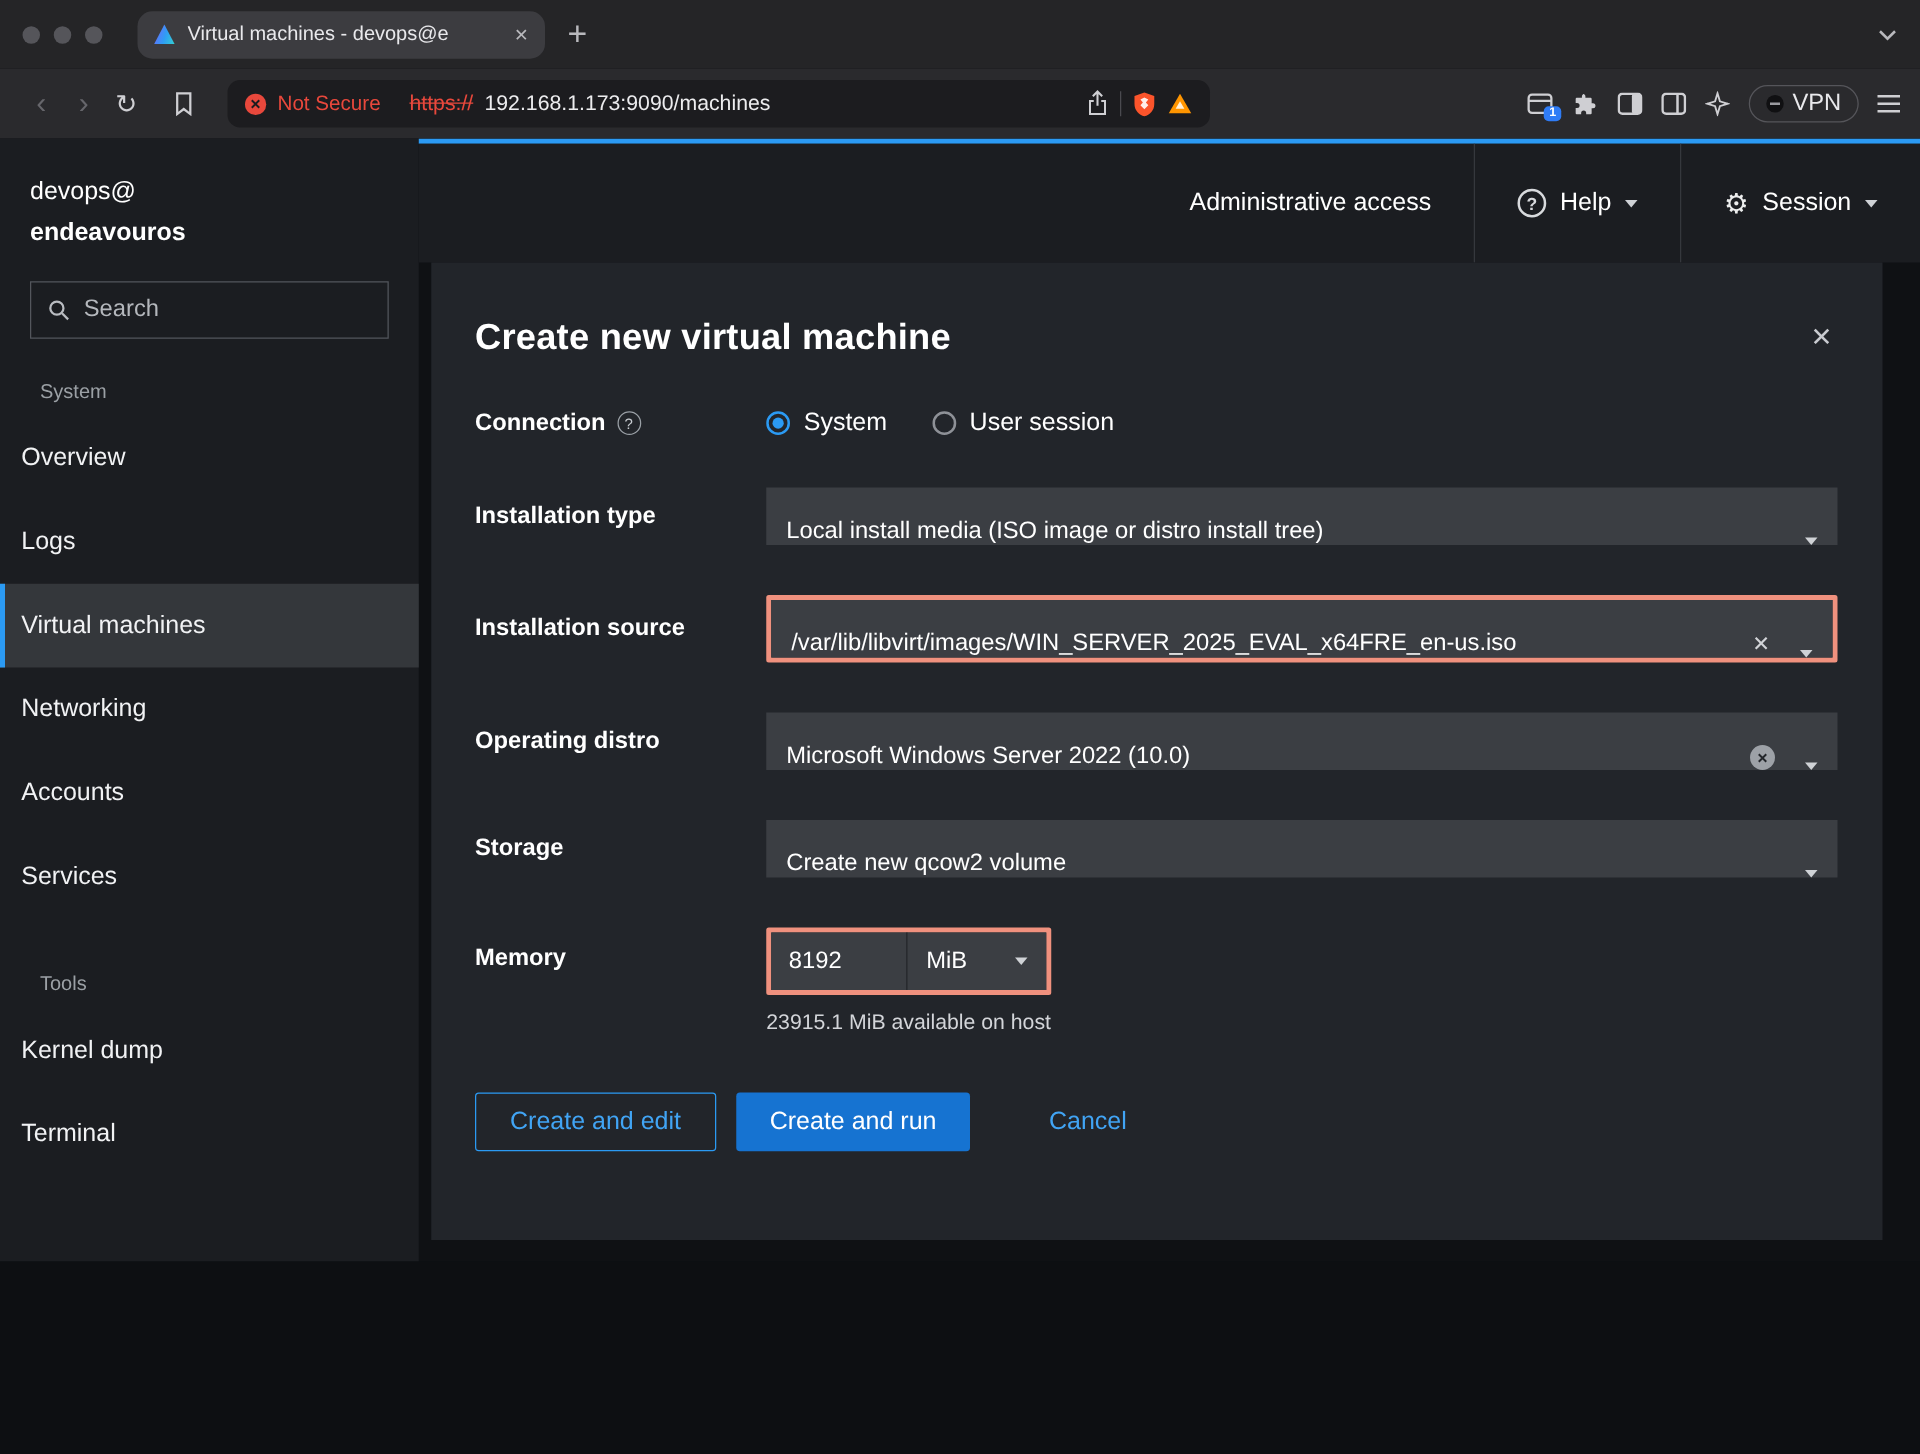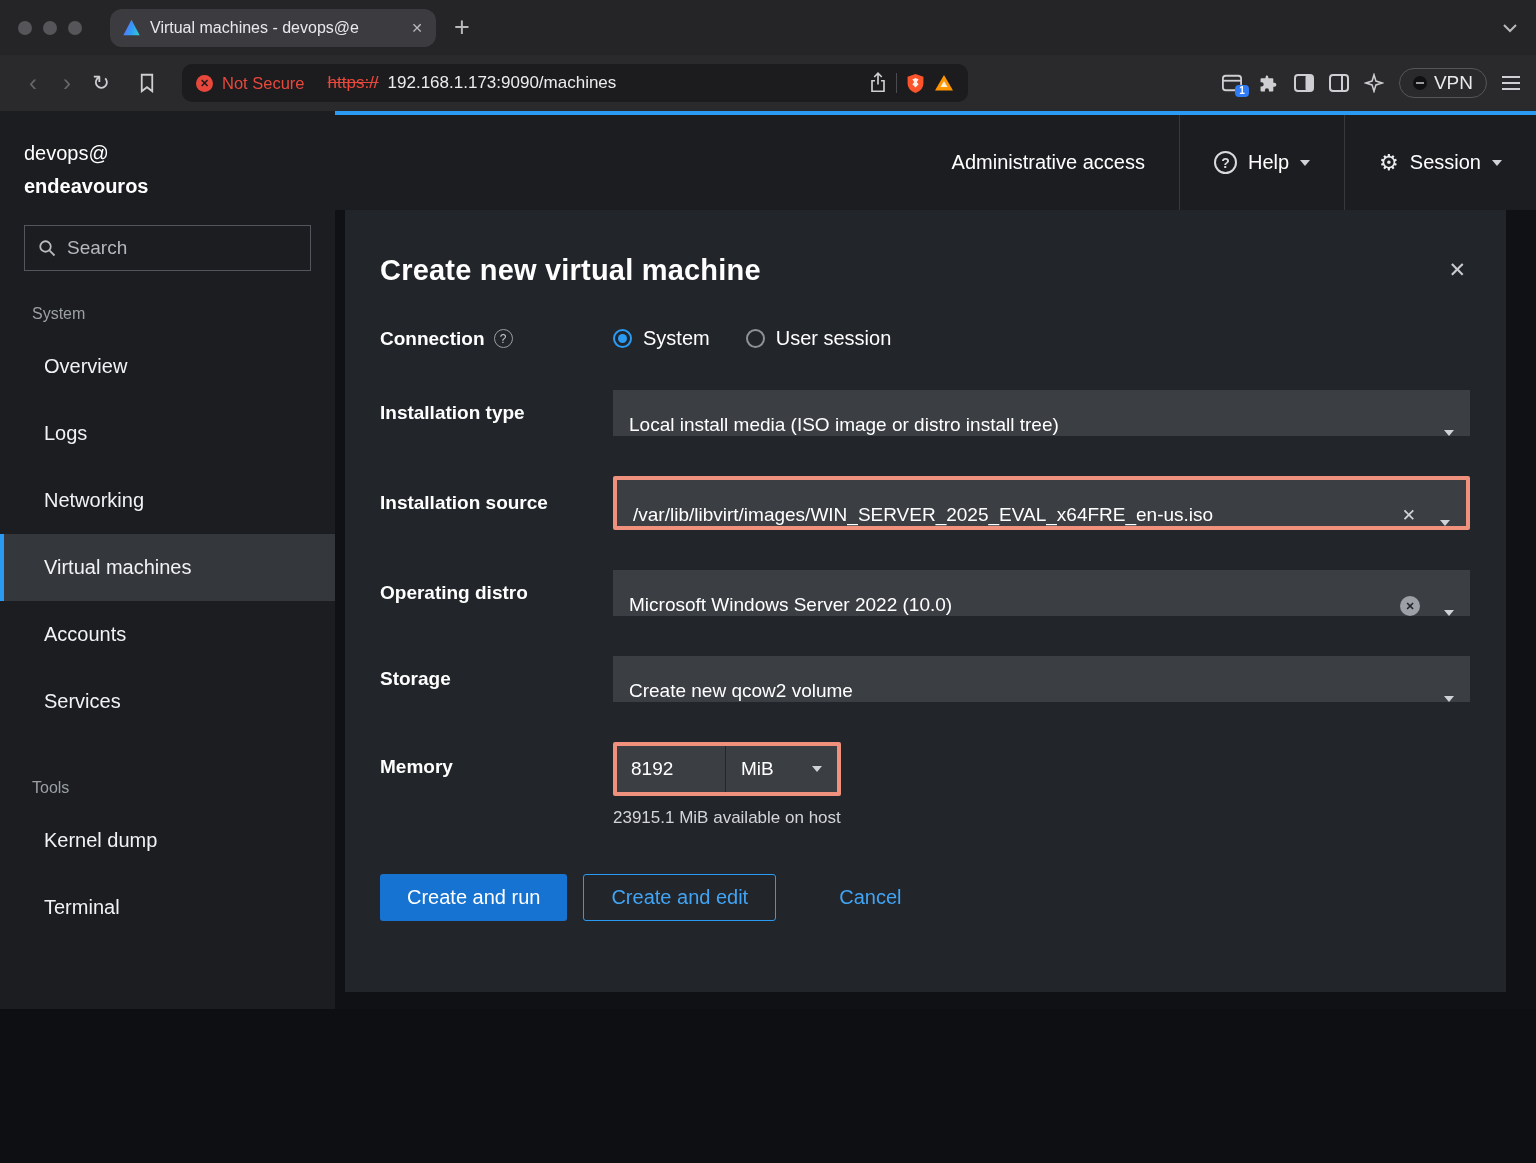--- a/index.html
+++ b/index.html
@@ -52,21 +52,21 @@
 
   
   .sidebar { width:335px; background:#1b1d21; flex-shrink:0; display:flex; flex-direction:column; }
   .side-user { padding:26px 24px 14px 24px; font-size:20px; line-height:33px; color:#fff; }
   .side-user .bold { font-weight:700; }
   .search-box { margin:8px 24px 22px 24px; height:46px; border:1px solid #53565c; display:flex; align-items:center; gap:11px; padding:0 13px; background:#1b1d21; }
   .search-box input { flex:1; background:transparent; border:0; outline:none; color:#d6d8db; font-size:19px; font-family:"Liberation Sans",sans-serif; min-width:0; }
   .search-box input::placeholder { color:#b4b7bc; }
   .side-section { padding:12px 32px 10px 32px; color:#9ba0a5; font-size:16px; }
   .side-section.tools { margin-top:32px; }
-  .side-item { height:67px; display:flex; align-items:center; padding-left:44px; font-size:20px; color:#f1f2f4; position:relative; cursor:pointer; }
+  .side-item { height:67px; display:flex; align-items:center; padding-left:17px; font-size:20px; color:#f1f2f4; position:relative; cursor:pointer; }
   .side-item.active { background:#34373b; }
   .side-item.active::before { content:""; position:absolute; left:0; top:0; bottom:0; width:4px; background:#2b9af3; }
 
   
   .main { flex:1; display:flex; flex-direction:column; min-width:0; }
   .accent-line { height:4px; background:#2b9af3; flex-shrink:0; }
   .masthead { height:95px; background:#1b1d21; display:flex; align-items:center; justify-content:flex-end; flex-shrink:0; }
   .mast-item { height:100%; display:flex; align-items:center; gap:11px; padding:0 34px; font-size:20px; color:#fff; }
   .mast-item.bordered { border-left:1px solid #35383d; }
   .qcircle { width:23px; height:23px; border:2px solid #d8dadd; border-radius:50%; display:flex; align-items:center; justify-content:center; font-size:14px; color:#d8dadd; font-weight:700; }
@@ -236,22 +236,22 @@
       <div class="search-box">
         <svg width="18" height="18" viewBox="0 0 24 24">
             <circle cx="10" cy="10" r="7" fill="none" stroke="#b9bcc1" stroke-width="2.4"></circle>
             <line x1="15.5" y1="15.5" x2="22" y2="22" stroke="#b9bcc1" stroke-width="2.4"></line>
           </svg>
         <input type="text" placeholder="Search" style="">
       </div>
       <div class="side-section">System</div>
       <div class="side-item">Overview</div>
       <div class="side-item">Logs</div>
+      <div class="side-item active">Virtual machines</div>
       <div class="side-item">Networking</div>
-      <div class="side-item active">Virtual machines</div>
       <div class="side-item">Accounts</div>
       <div class="side-item">Services</div>
       <div class="side-section tools">Tools</div>
       <div class="side-item">Kernel dump</div>
       <div class="side-item">Terminal</div>
     </aside>
 
     <main class="main">
       <div class="accent-line"></div>
 
@@ -352,22 +352,22 @@
                     <span>MiB</span>
                     <span class="caret"></span>
                   </div>
                 </div>
               </div>
               <div class="helper">23915.1 MiB available on host</div>
             </div>
           </div>
 
           <div class="actions">
+            <button class="btn btn-secondary">Create and edit</button>
             <button class="btn btn-primary">Create and run</button>
-            <button class="btn btn-secondary">Create and edit</button>
             <button class="btn btn-link">Cancel</button>
           </div>
         </form>
 
         <div class="anno-arrow a1"></div>
         <div class="anno-arrow a2"></div>
       </section>
     </main>
   </div>
 </div>

